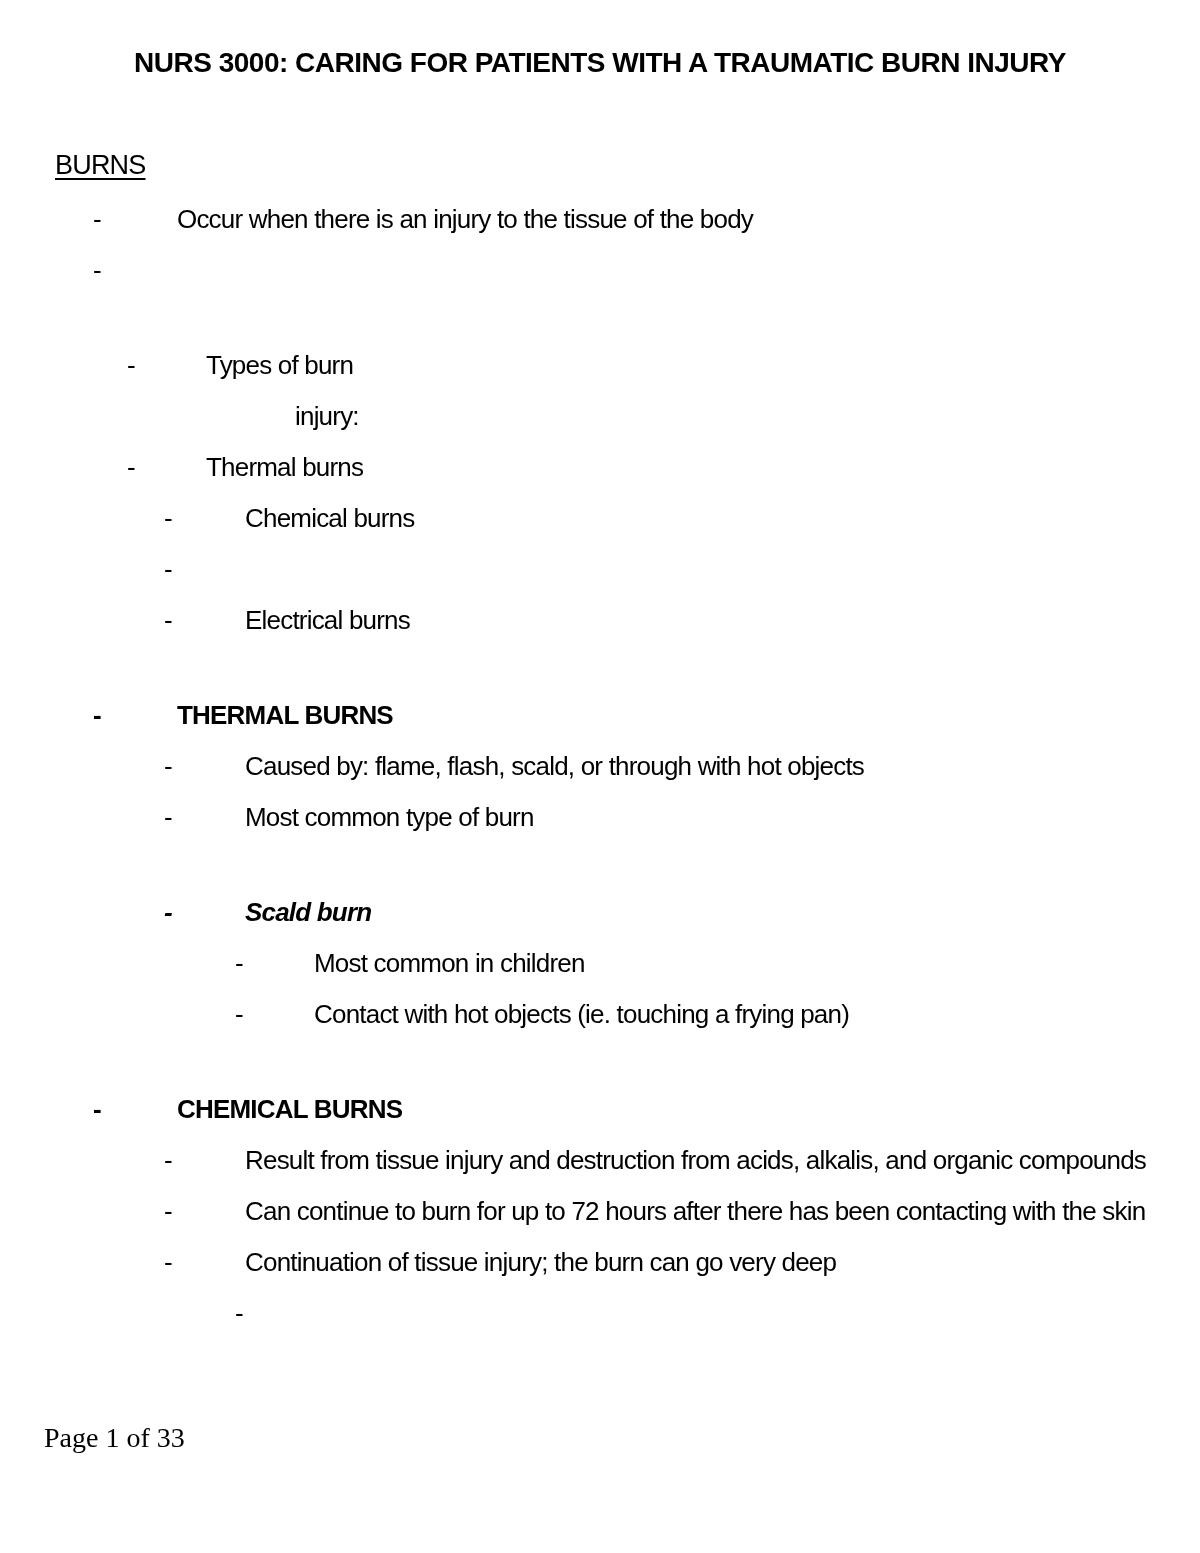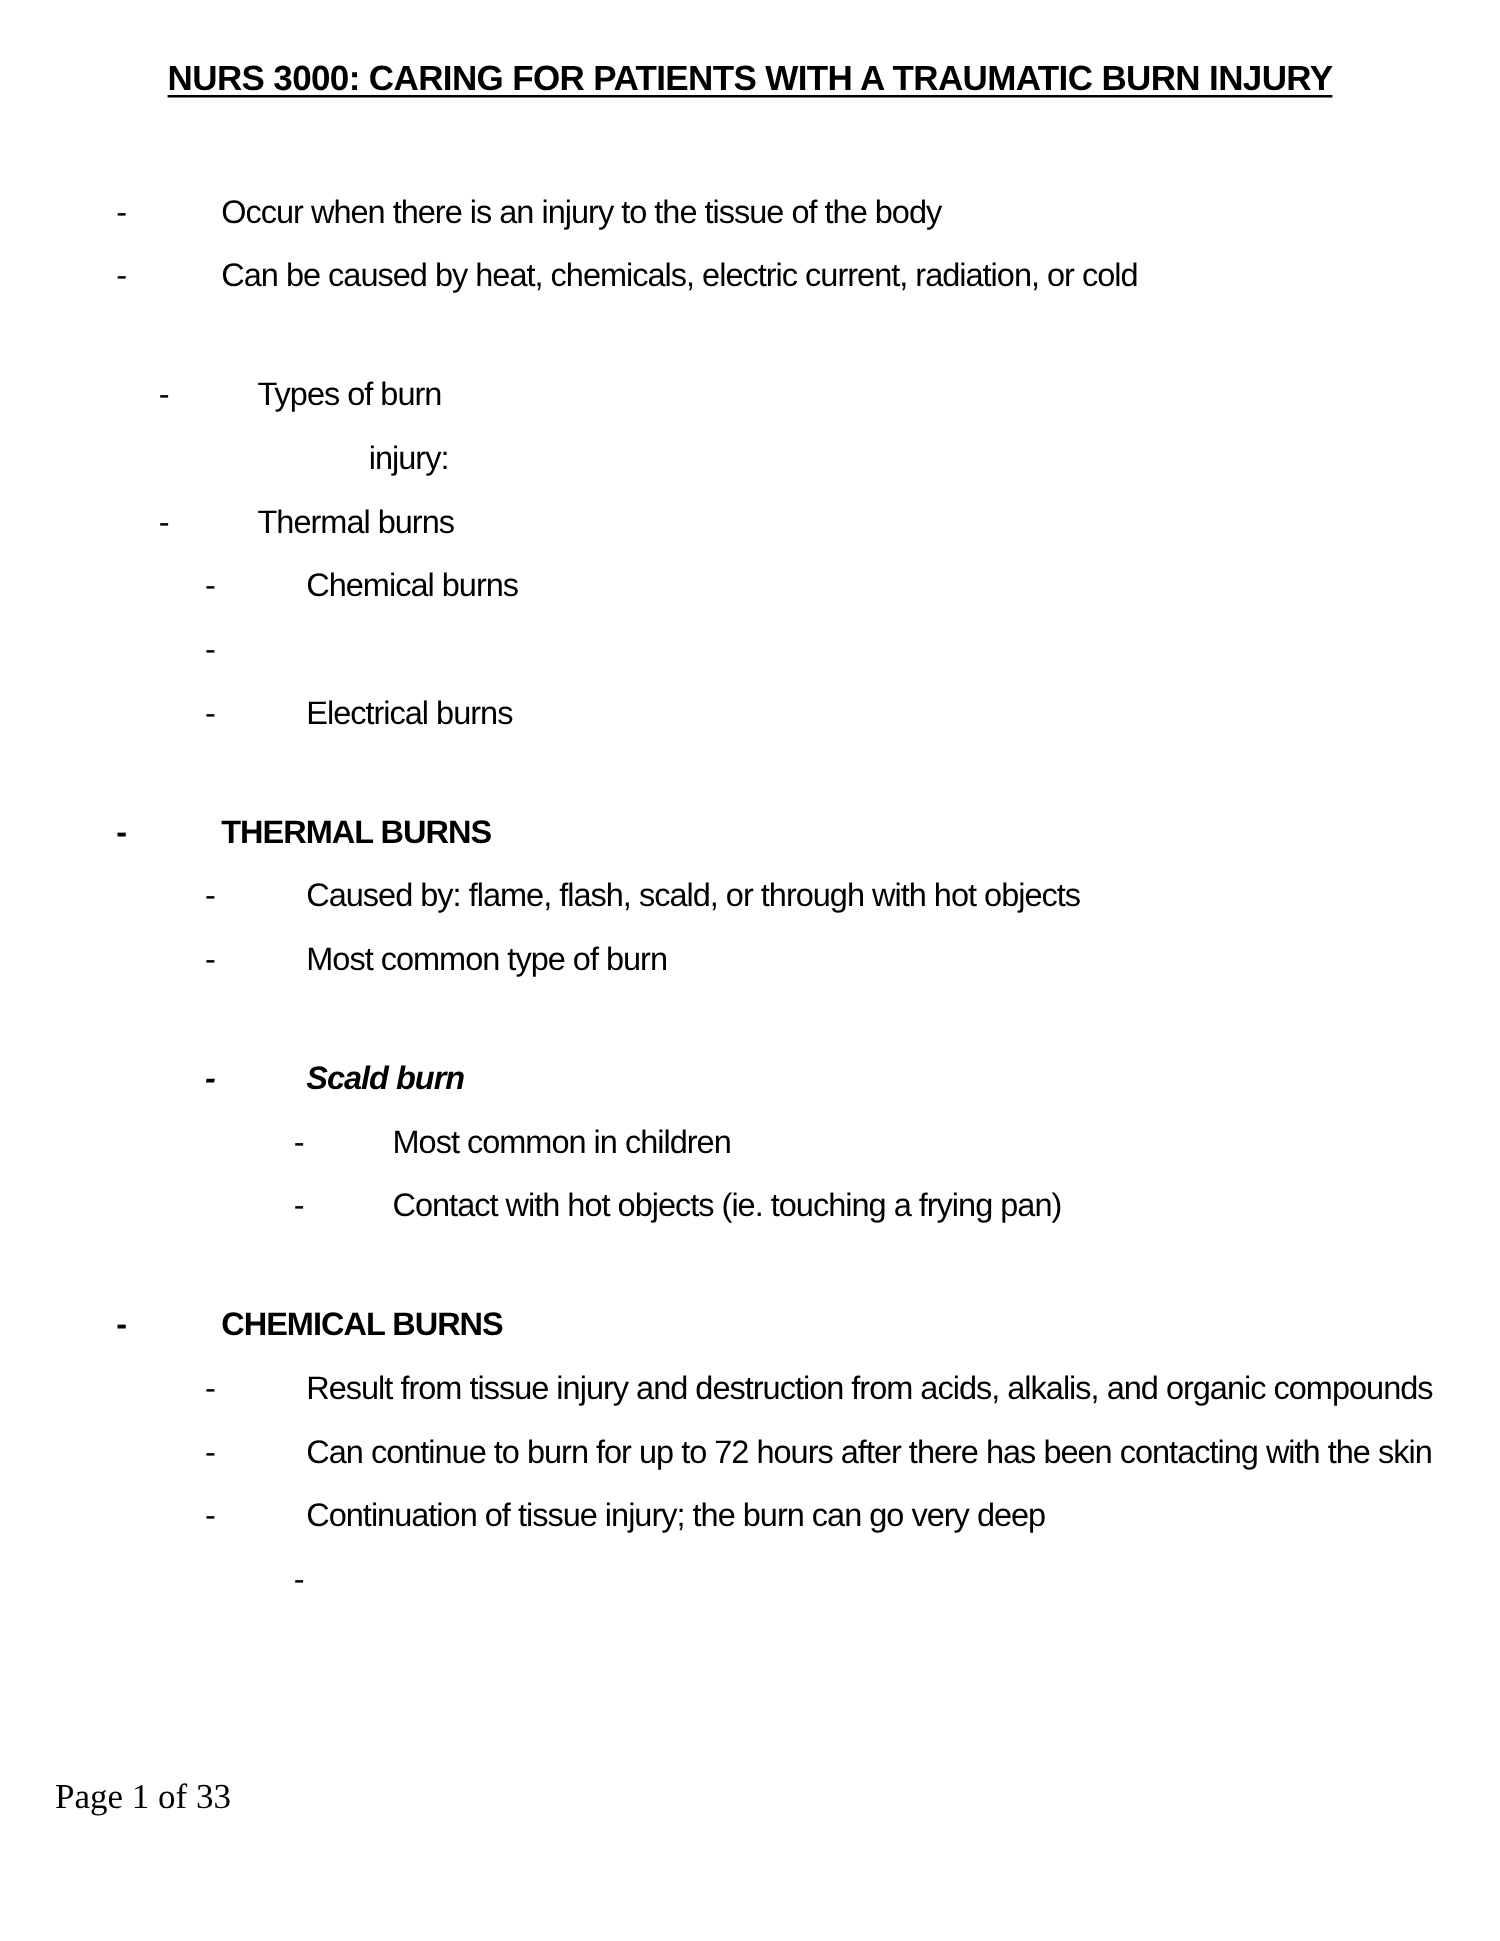--- a/index.html
+++ b/index.html
@@ -20,21 +20,20 @@
   }
   .content {
     padding-top: 45px;
   }
   .doc-title {
     text-align: center;
     font-weight: bold;
     font-size: 28px;
     letter-spacing: -0.5px;
     line-height: 36px;
-    text-decoration: underline;
     text-decoration-thickness: 2px;
     text-underline-offset: 4px;
     margin: 0 40px 66px 40px;
   }
   .section-heading {
     margin-left: 55px;
     font-size: 27px;
     line-height: 36px;
     text-decoration: underline;
     text-decoration-thickness: 2px;
@@ -77,28 +76,28 @@
   }
 </style>
 </head>
 <body>
 
 <div class="page">
   <div class="content">
 
     <div class="doc-title">NURS 3000: CARING FOR PATIENTS WITH A TRAUMATIC BURN INJURY</div>
 
+    <div class="section-heading">BURNS</div>
 
     <div class="line lvl1">
       <span class="dash">-</span>
       <span class="text">Occur when there is an injury to the tissue of the body</span>
     </div>
     <div class="line lvl1">
       <span class="dash">-</span>
-      <span class="text">Can be caused by heat, chemicals, electric current, radiation, or cold</span>
     </div>
 
     <div class="block-gap"></div>
 
     <div class="line lvl2">
       <span class="dash">-</span>
       <span class="text">Types of burn</span>
     </div>
     <div class="line continuation">
       <span class="text">injury:</span>

